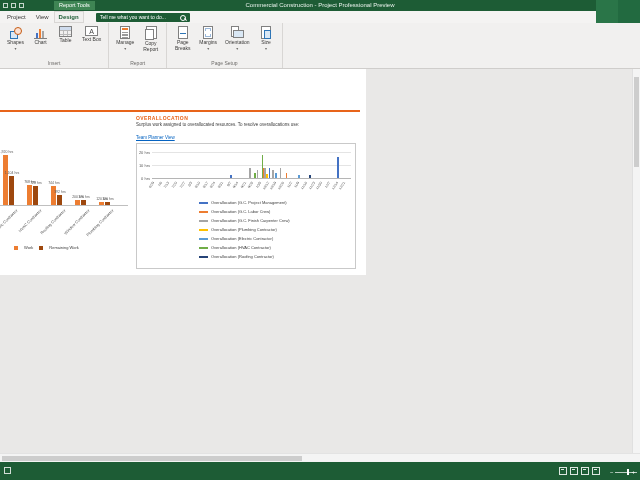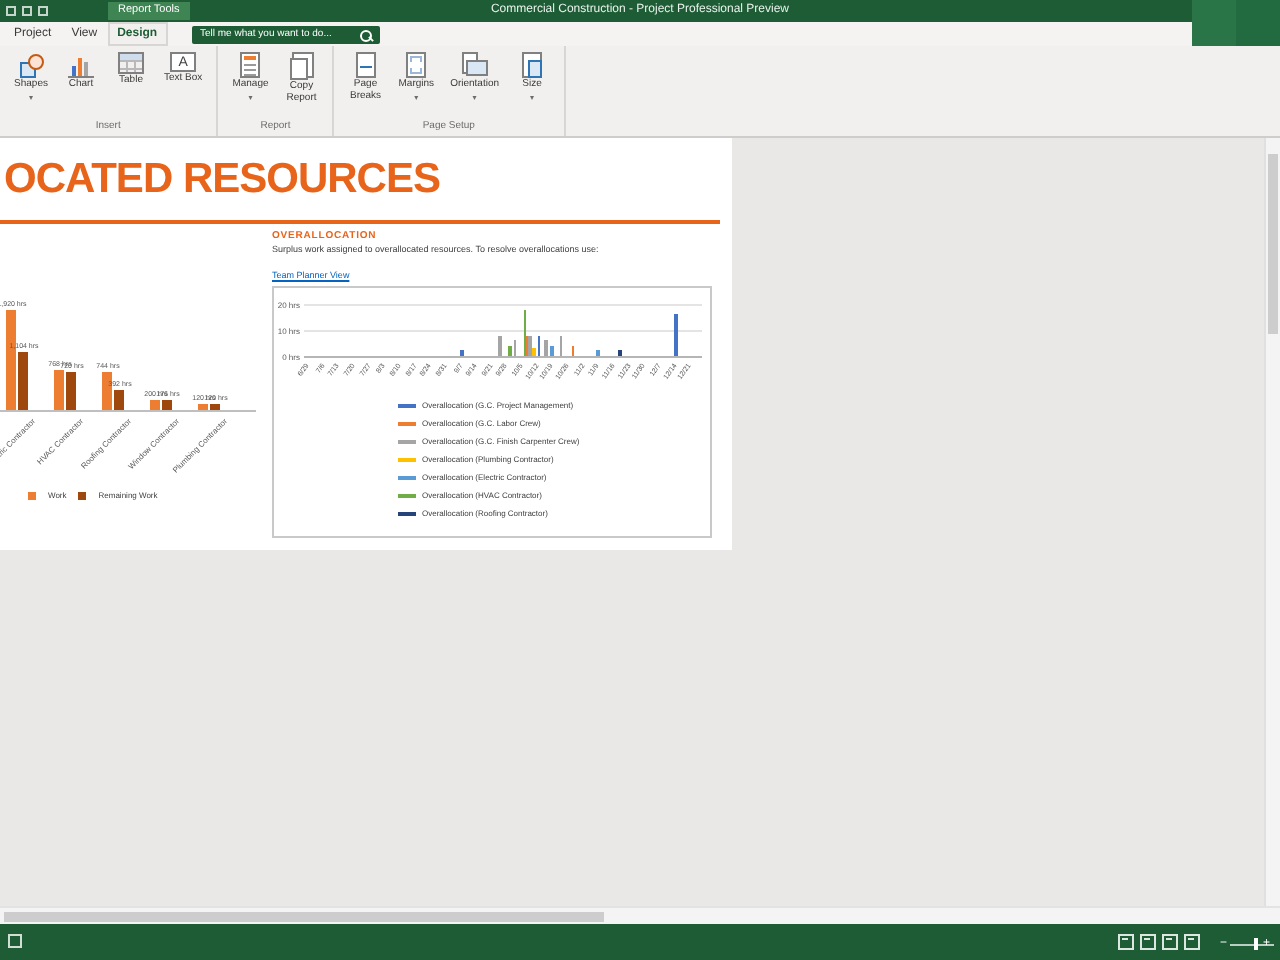--- a/index.html
+++ b/index.html
@@ -198,21 +198,20 @@
             <span class="lbl">Size</span>
             <span class="caret">▾</span>
           </div>
         </div>
         <div class="glabel">Page Setup</div>
       </div>
     </div>
 
   <div class="canvas">
     <div class="page">
-      <div class="rpt-heading">OCATED RESOURCES</div>
       <div class="rpt-rule"></div>
       <div class="chartL" id="chartL">
           <div class="axisL"></div>
           <div class="barL" style="left: 3px; top: 40.08px; height: 49.92px; background: rgb(237, 125, 49);"></div>
           <div class="vlab" style="left: 6px; top: 35.08px;">1,920 hrs</div>
           <div class="barL" style="left: 9px; top: 61.296px; height: 28.704px; background: rgb(158, 72, 14);"></div>
           <div class="vlab" style="left: 12px; top: 56.296px;">1,104 hrs</div>
           <div class="xlabL" style="left: 15px;">Electric Contractor</div>
           <div class="barL" style="left: 27px; top: 70.032px; height: 19.968px; background: rgb(237, 125, 49);"></div>
           <div class="vlab" style="left: 30px; top: 65.032px;">768 hrs</div>

